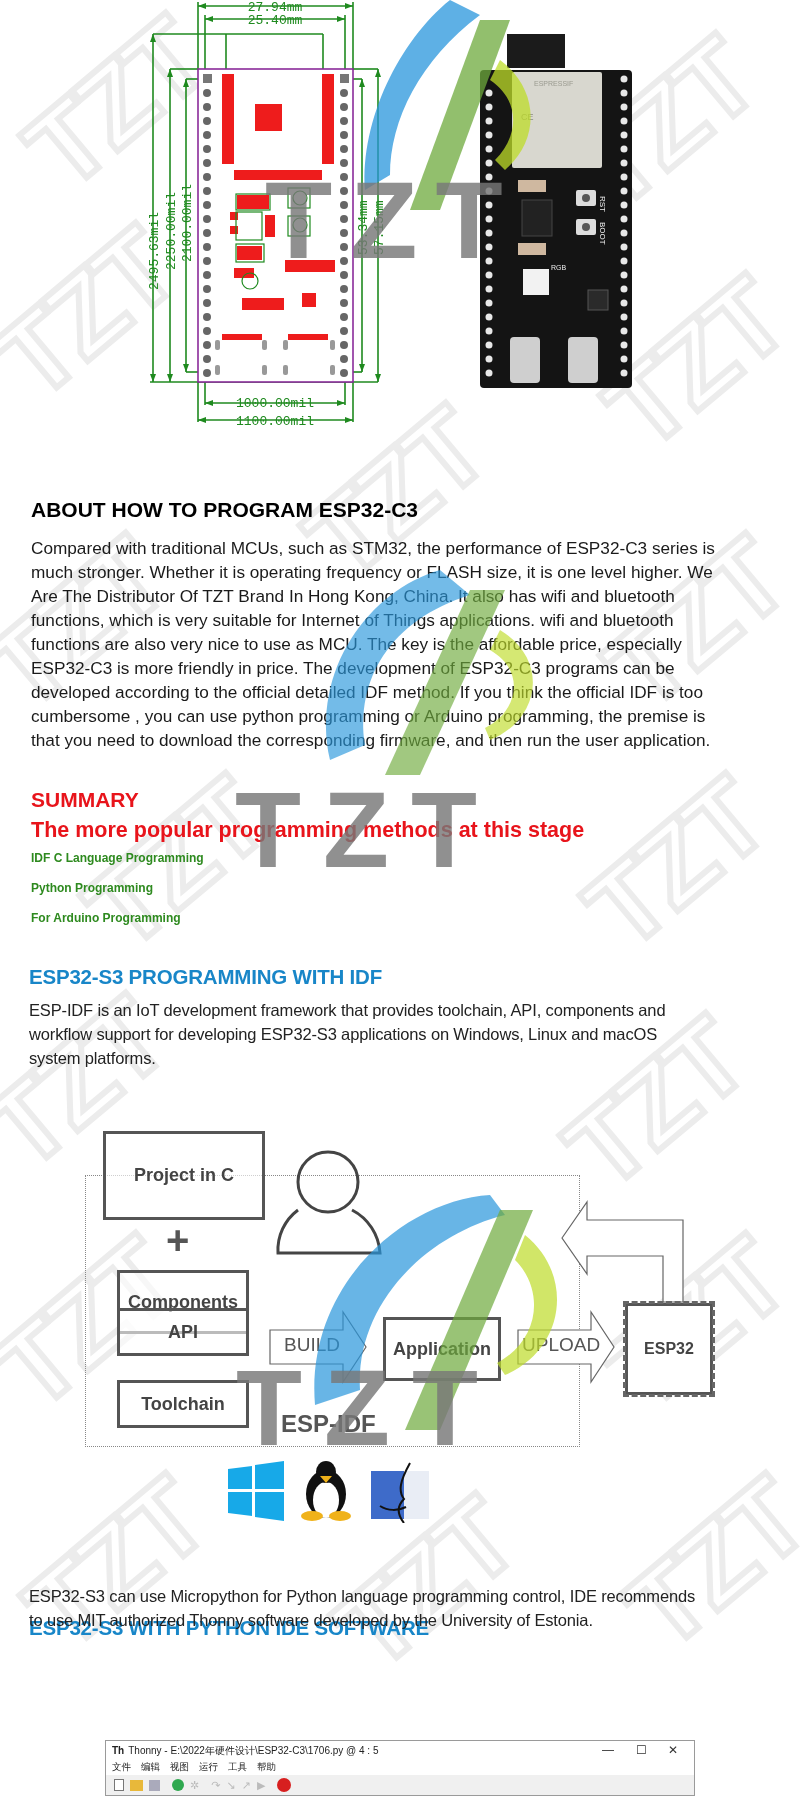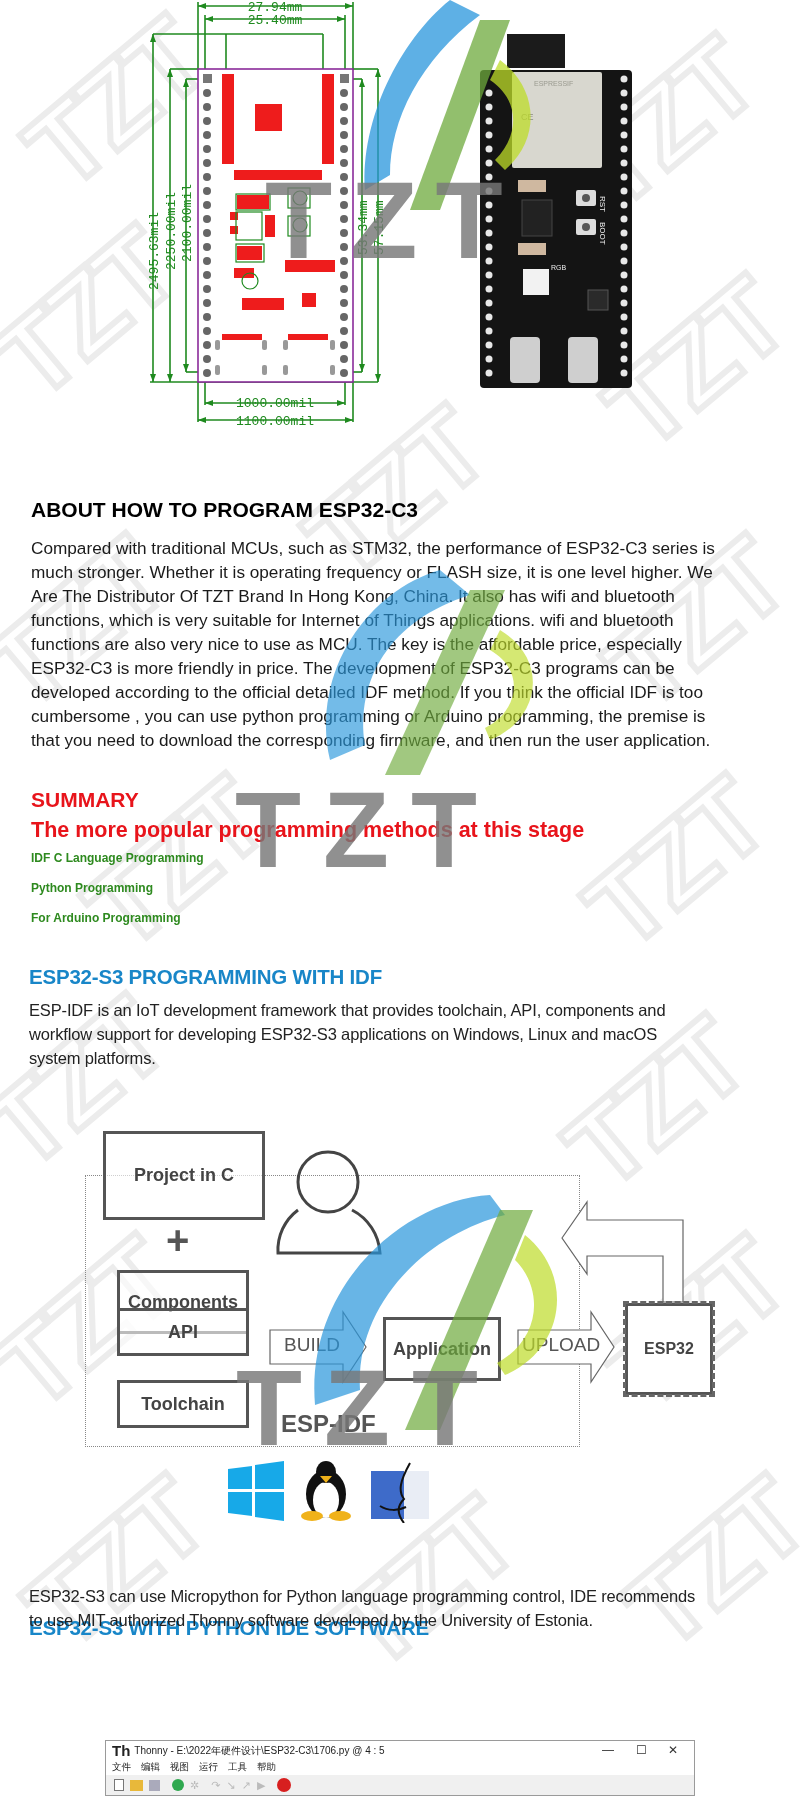--- a/index.html
+++ b/index.html
@@ -400,21 +400,21 @@
 <div class="tzt-big" style="left:236px;top:1360px;font-size:108px;line-height:96px;letter-spacing:22px;">TZT</div>
 
 <div class="abs h-blue" style="left:29px;top:1616px;z-index:2;">ESP32-S3 WITH PYTHON IDE SOFTWARE</div>
 <div class="abs body-narrow" style="left:29px;top:1584px;width:770px;z-index:2;">
   <div>ESP32-S3 can use Micropython for Python language programming control, IDE recommends</div>
   <div>to use MIT authorized Thonny software developed by the University of Estonia.</div>
 </div>
 
 <div id="thonny" class="abs">
   <div class="titlebar">
-    <span style="font-weight:bold;margin-right:4px;font-size:15px;">Th</span>
+    <span style="font-weight:bold;margin-right:4px;font-size:10px;">Th</span>
     <span>Thonny  -  E:\2022年硬件设计\ESP32-C3\1706.py  @  4 : 5</span>
   </div>
   <span class="win-ctrl" style="left:496px;">—</span>
   <span class="win-ctrl" style="left:530px;">☐</span>
   <span class="win-ctrl" style="left:562px;">✕</span>
   <div class="menubar">
     <span>文件</span>
     <span>编辑</span>
     <span>视图</span>
     <span>运行</span>

